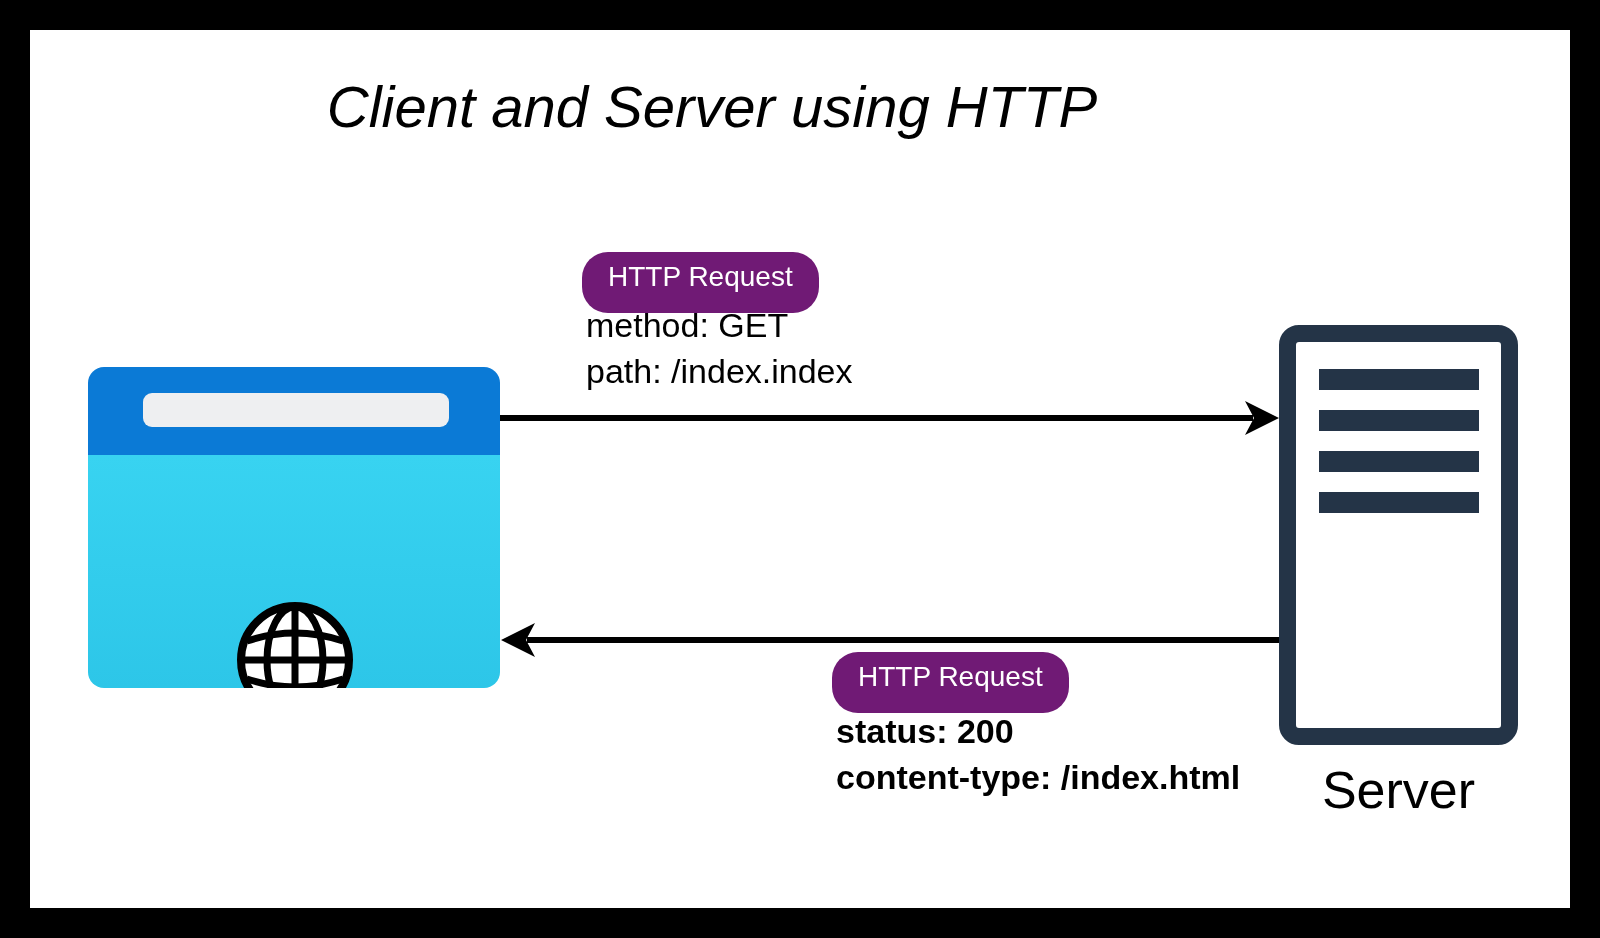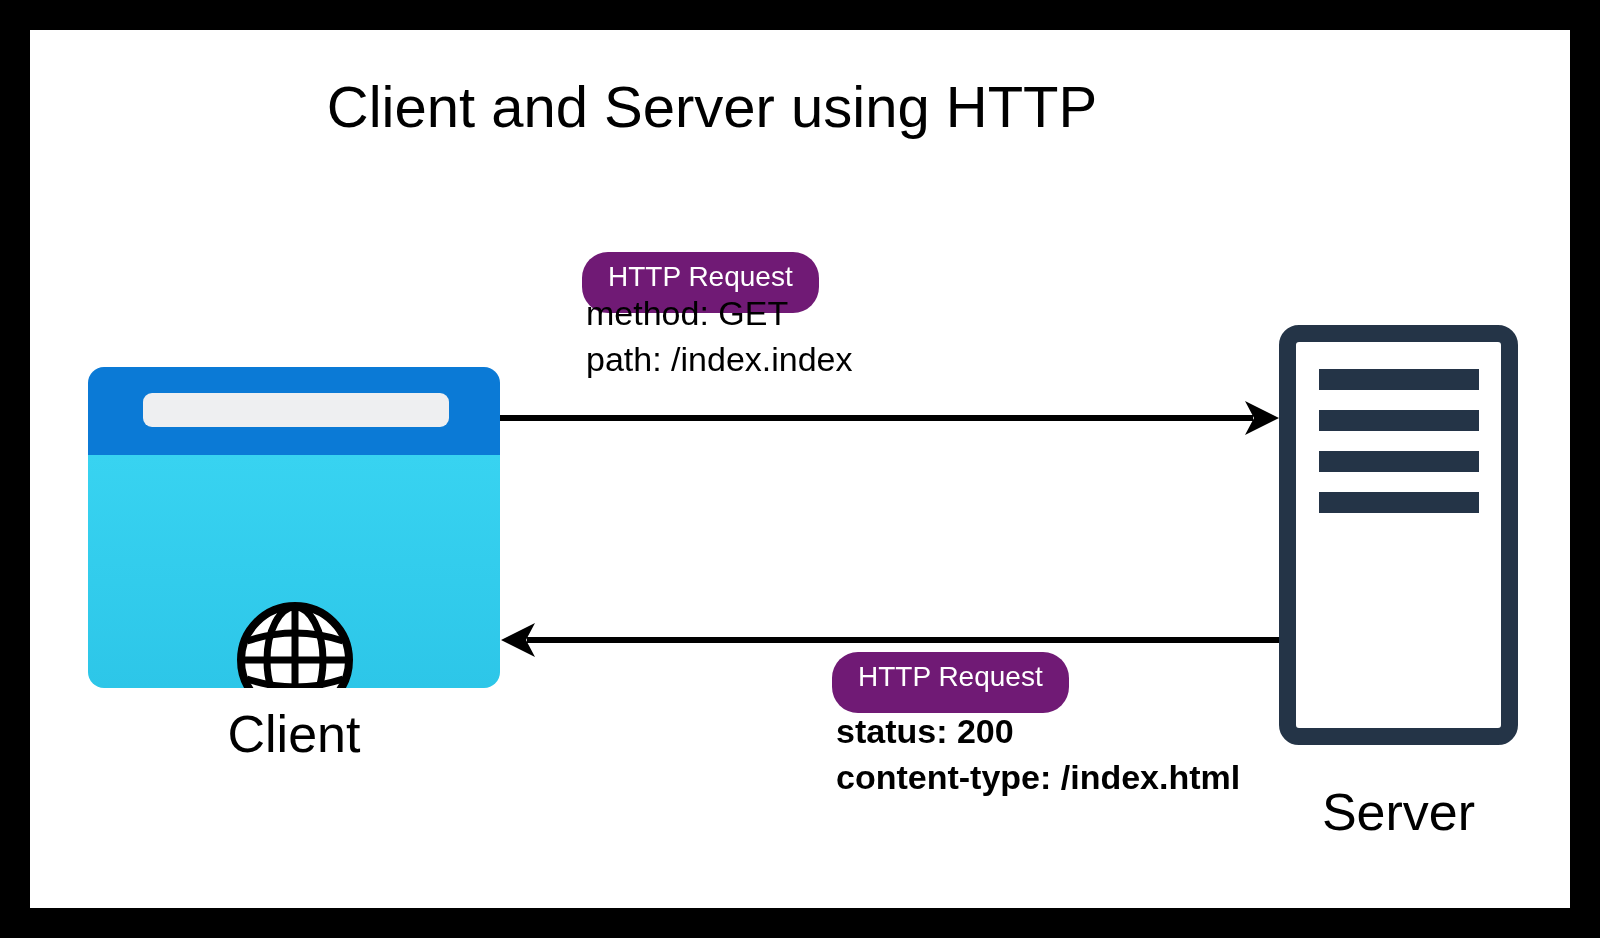--- a/index.html
+++ b/index.html
@@ -11,20 +11,21 @@
     overflow:hidden;
   }
   #canvas{
     position:absolute;left:30px;top:30px;width:1540px;height:878px;
     background:#fff;
   }
   .title{
     position:absolute;left:0;top:42px;width:1364px;
     text-align:center;font-size:58px;color:#000;line-height:1.2;
     letter-spacing:0px;
+    font-style:italic;
   }
   
   .browser{
     position:absolute;left:58px;top:337px;width:412px;height:321px;
     border-radius:16px;overflow:hidden;
   }
   .browser-header{
     position:absolute;left:0;top:0;width:100%;height:88px;
     background:#0b7ad6;
   }
@@ -46,34 +47,34 @@
   
   .server{
     position:absolute;left:1249px;top:295px;width:239px;height:420px;
     box-sizing:border-box;border:17px solid #243447;border-radius:20px;
     background:#fff;
   }
   .server-bars{padding-top:27px;}
   .server-bar{
     width:160px;height:21px;background:#243447;margin:0 auto 20px auto;
   }
-  .server-label{left:1249px;top:754px;width:239px;}
+  .server-label{left:1249px;top:732px;width:239px;}
   
   .badge{
     position:absolute;height:61px;line-height:50px;padding:0 26px;
     background:#701a75;border-radius:26px;color:#fff;font-size:28px;
     white-space:nowrap;
   }
   .req-badge{left:552px;top:222px;}
   .res-badge{left:802px;top:622px;}
   .msg-lines{
     position:absolute;font-size:34px;color:#000;line-height:46px;
     white-space:nowrap;
   }
-  .req-lines{left:556px;top:260px;}
+  .req-lines{left:556px;top:272px;}
   .res-lines{left:806px;top:678px;font-weight:bold;}
   
   .arrows{
     position:absolute;left:0;top:0;width:1600px;height:938px;
     pointer-events:none;
   }
 </style>
 </head>
 <body>
 
@@ -90,21 +91,20 @@
         <svg class="globe" viewBox="0 0 120 120">
           <circle cx="60" cy="60" r="54" fill="#ffffff" stroke="#000000" stroke-width="8"></circle>
           <ellipse cx="60" cy="60" rx="28" ry="53" fill="none" stroke="#000000" stroke-width="7"></ellipse>
           <line x1="60" y1="7" x2="60" y2="113" stroke="#000000" stroke-width="7"></line>
           <line x1="7" y1="60" x2="113" y2="60" stroke="#000000" stroke-width="7"></line>
           <path d="M12 41 Q60 25 108 41" fill="none" stroke="#000000" stroke-width="7"></path>
           <path d="M12 79 Q60 95 108 79" fill="none" stroke="#000000" stroke-width="7"></path>
         </svg>
       </div>
     </div>
-    <div class="entity-label client-label">Client</div>
 
     <div class="server">
       <div class="server-bars">
         <div class="server-bar"></div>
         <div class="server-bar"></div>
         <div class="server-bar"></div>
         <div class="server-bar"></div>
       </div>
     </div>
     <div class="entity-label server-label">Server</div>

